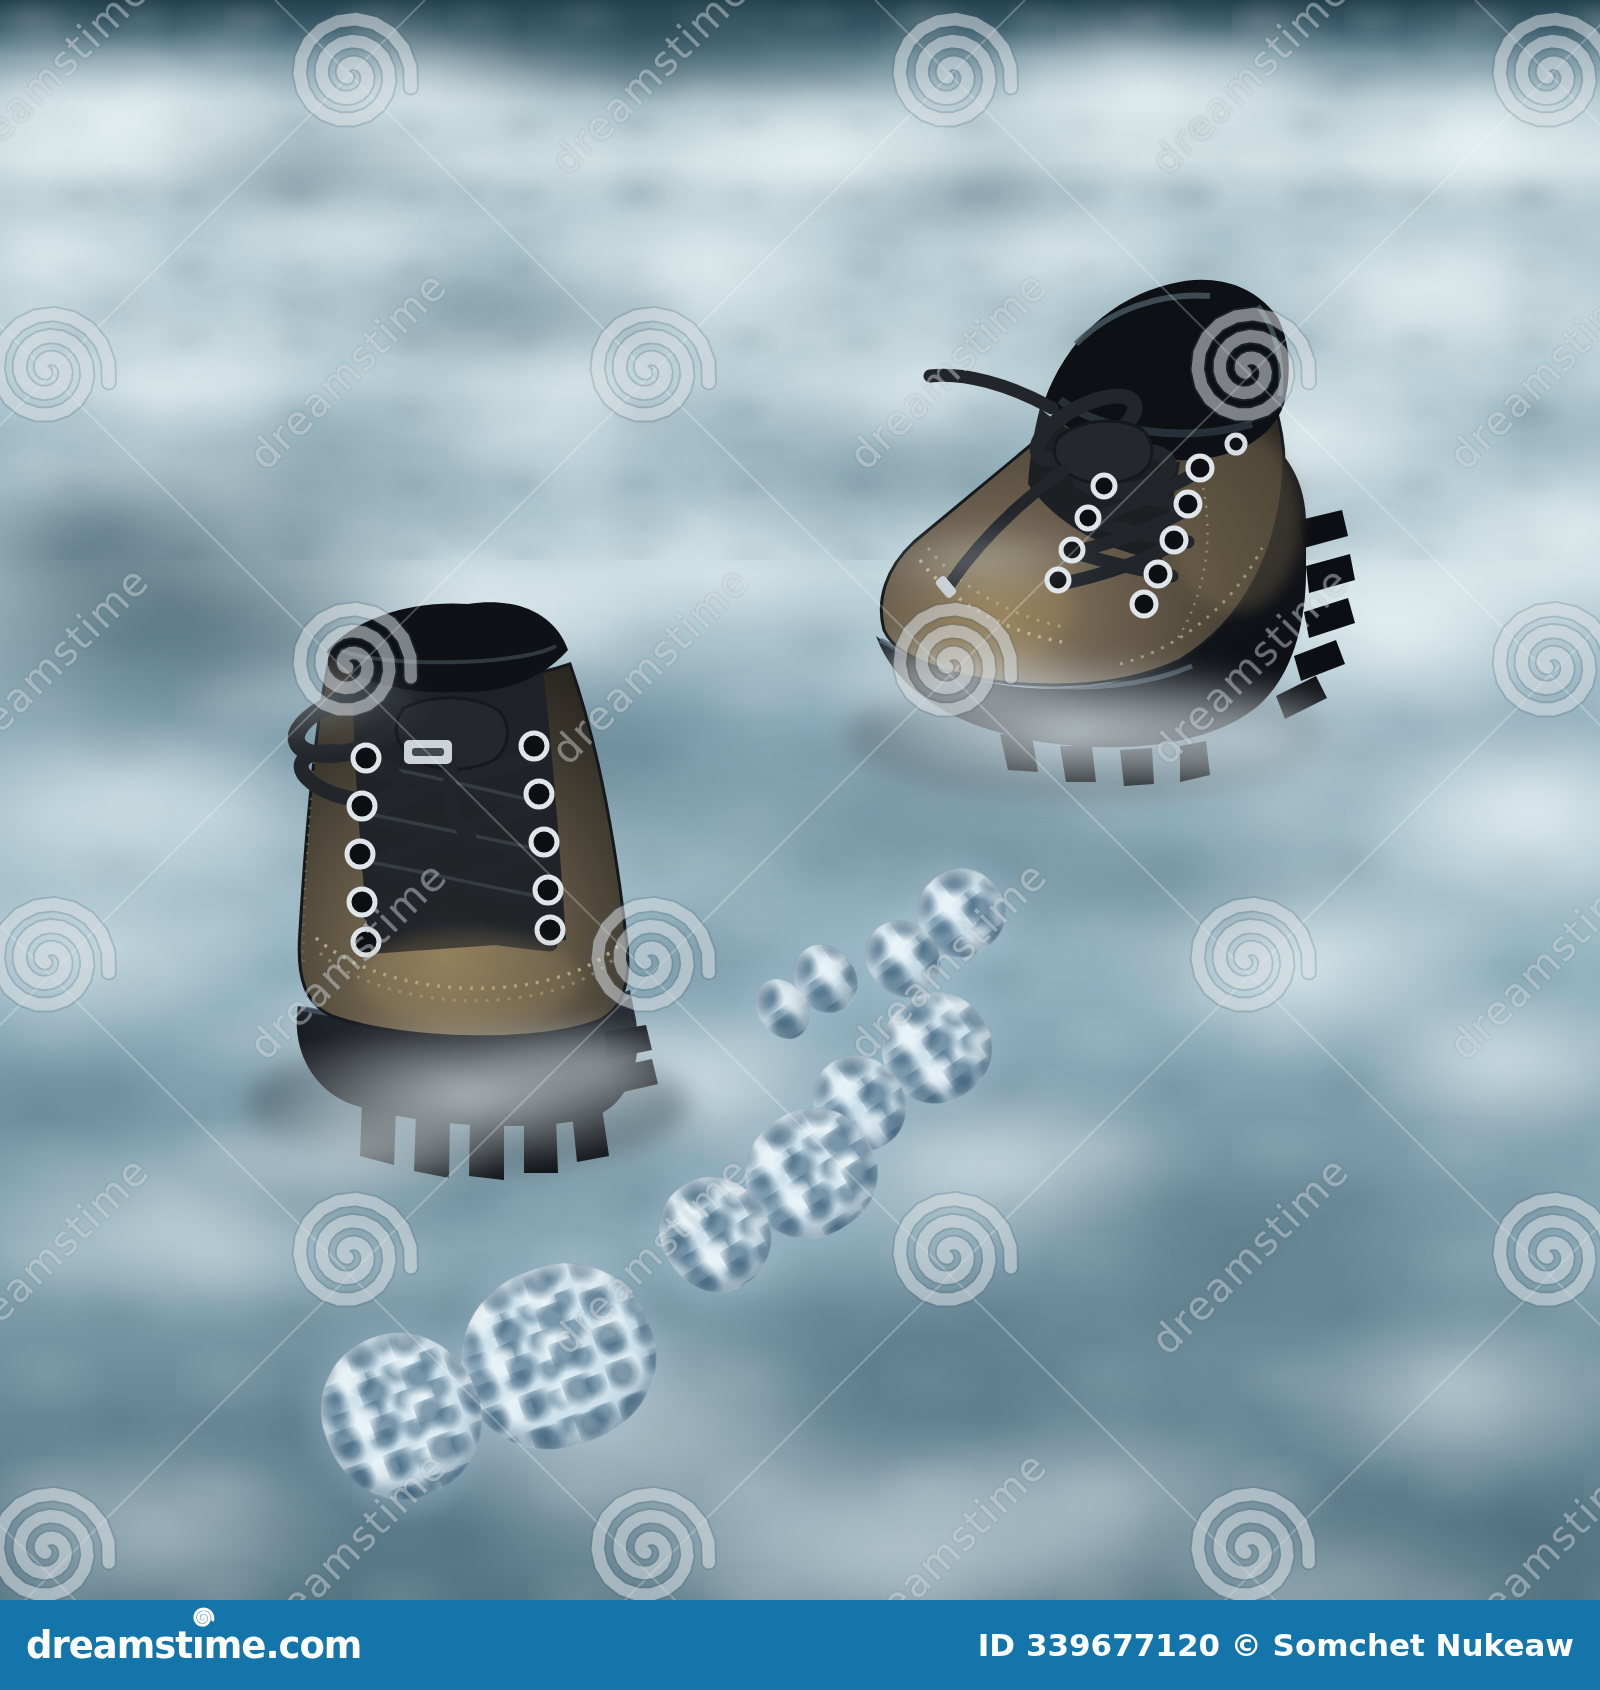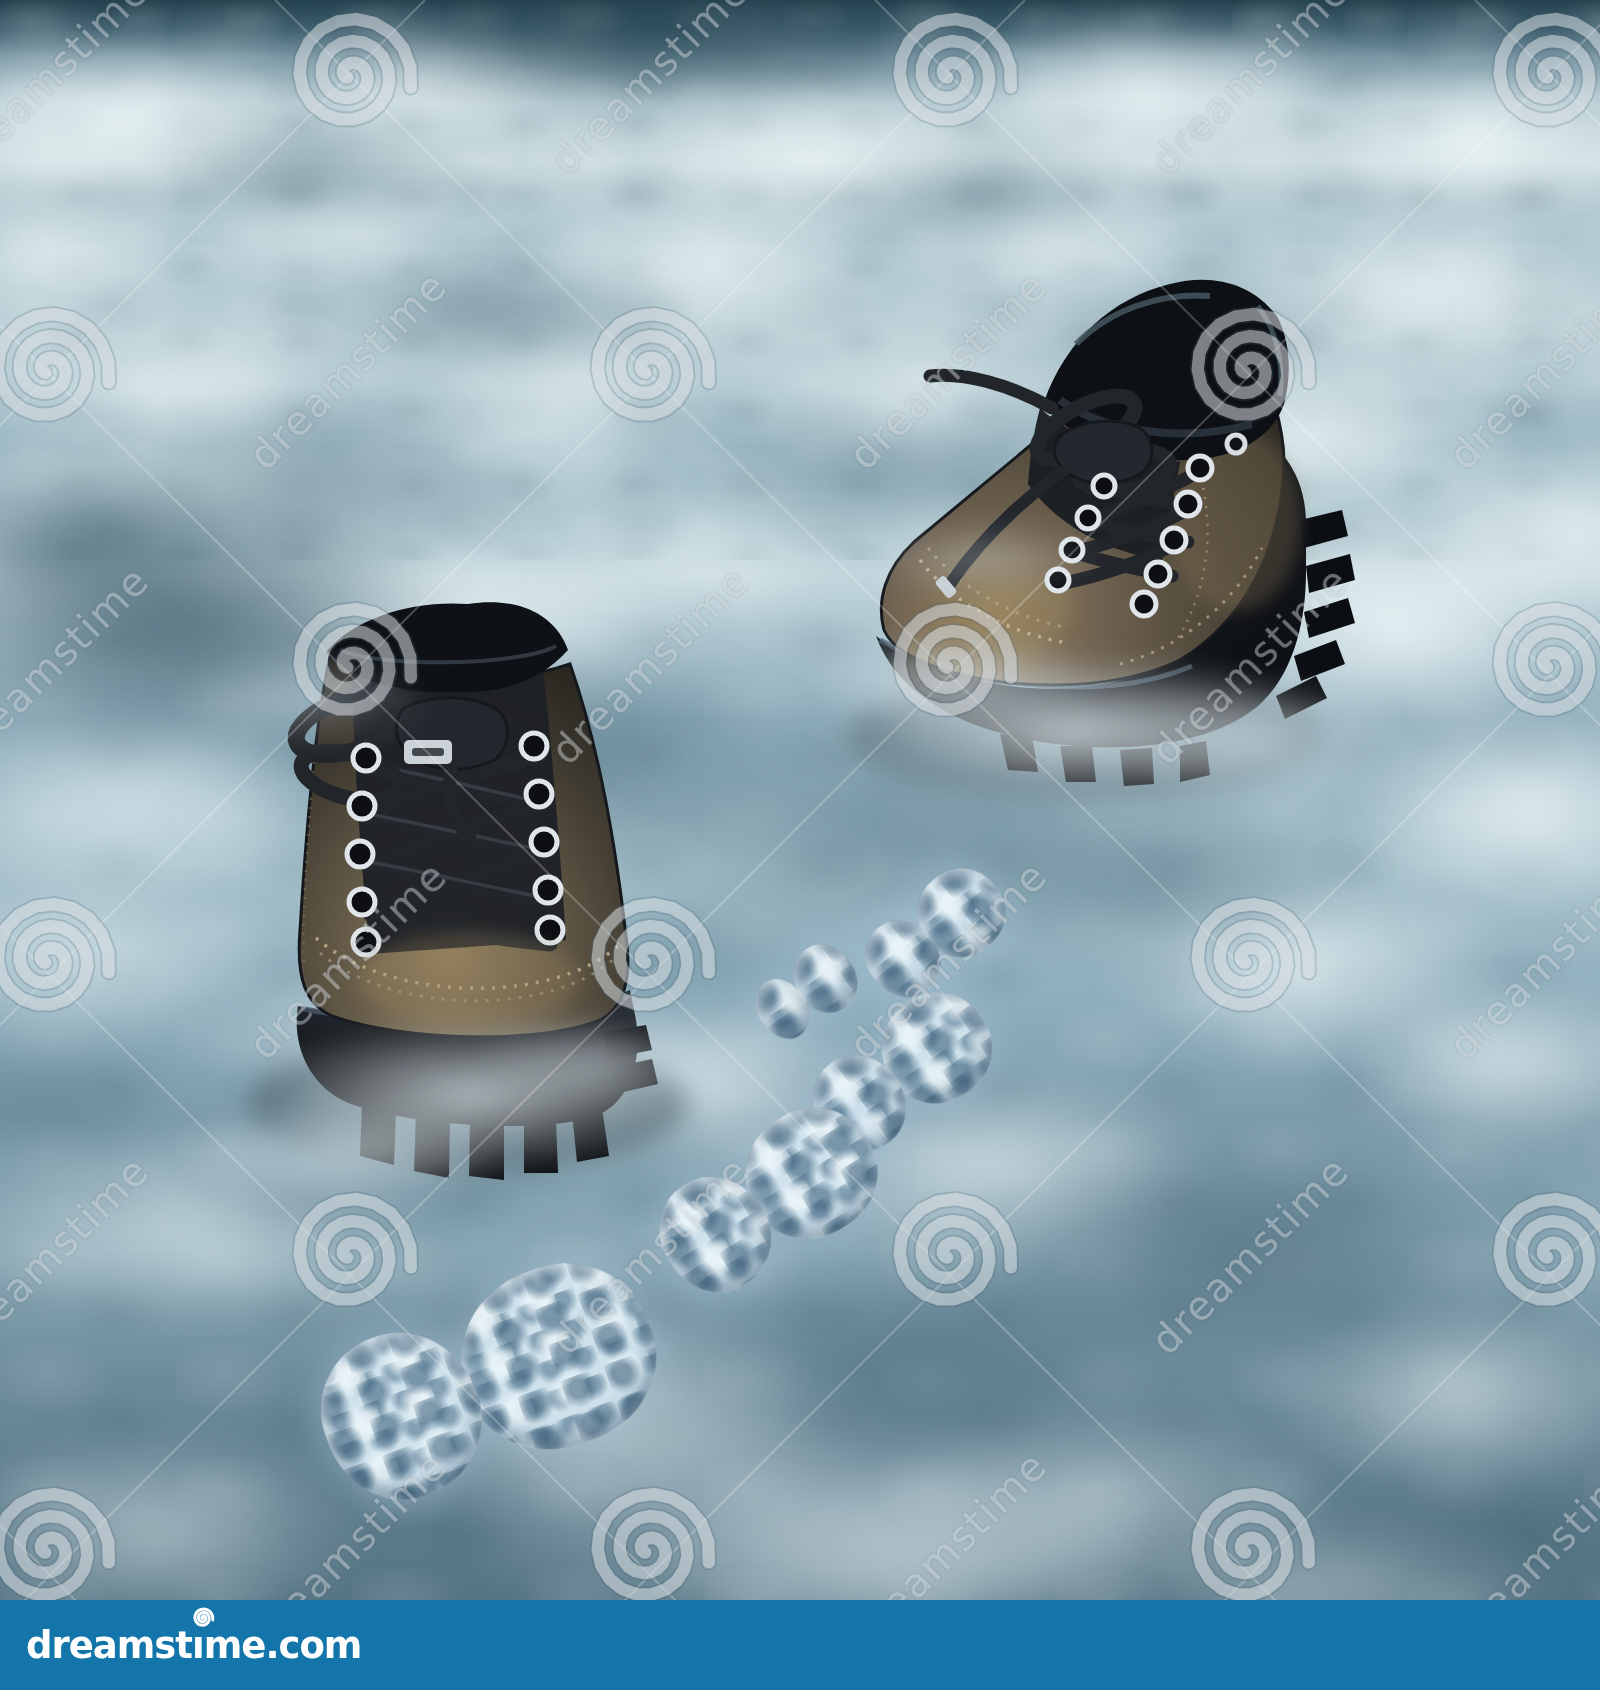--- a/index.html
+++ b/index.html
@@ -353,14 +353,15 @@
   </div>
 
   <div class="bar" id="bar" style="background: rgb(19, 117, 169);">
     <div class="logo">
         <span>dreamst</span>
         <span class="idot"><span>ı</span><svg id="logo-spiral" width="26" height="26" viewBox="0 0 26 26">
             <path id="logo-spiral-path" fill="none" stroke="#ffffff" stroke-width="3" stroke-linecap="round" d="M12.6,14.4L12.3,14.3L12.0,14.1L11.9,13.7L11.9,13.2L12.1,12.8L12.5,12.4L13.0,12.1L13.7,12.0L14.4,12.2L15.1,12.7L15.6,13.4L15.8,14.3L15.7,15.3L15.3,16.3L14.5,17.1L13.5,17.6L12.2,17.7L11.0,17.4L9.8,16.7L8.9,15.6L8.5,14.1L8.5,12.6L9.0,11.1L10.1,9.8L11.6,8.9L13.3,8.5L15.2,8.8L16.9,9.6L18.3,11.1L19.1,12.9L19.3,15.0L18.8,17.1L17.6,19.0L15.8,20.4L13.6,21.2L11.2,21.1L8.8,20.3L6.9,18.7L5.5,16.5L4.9,13.9L5.2,11.2L6.4,8.7L8.4,6.6L11.0,5.4L14.0,5.0L16.9,5.6L19.6,7.2L21.6,9.7L22.7,12.7L22.8,16.0"></path>
           </svg></span>
         <span>me.com</span>
       </div>
+    <div class="credit">ID 339677120 © Somchet Nukeaw</div>
   </div>
 </div>
 
 </body></html>

